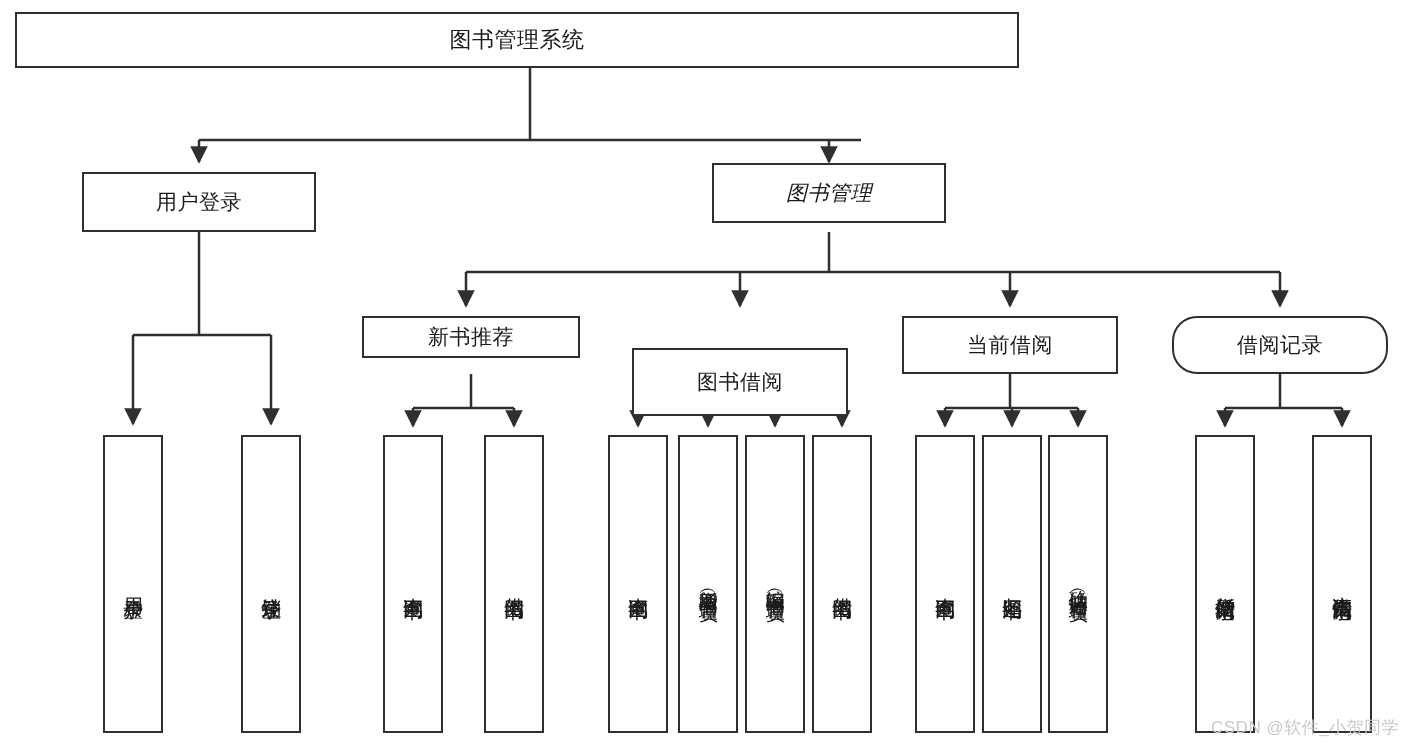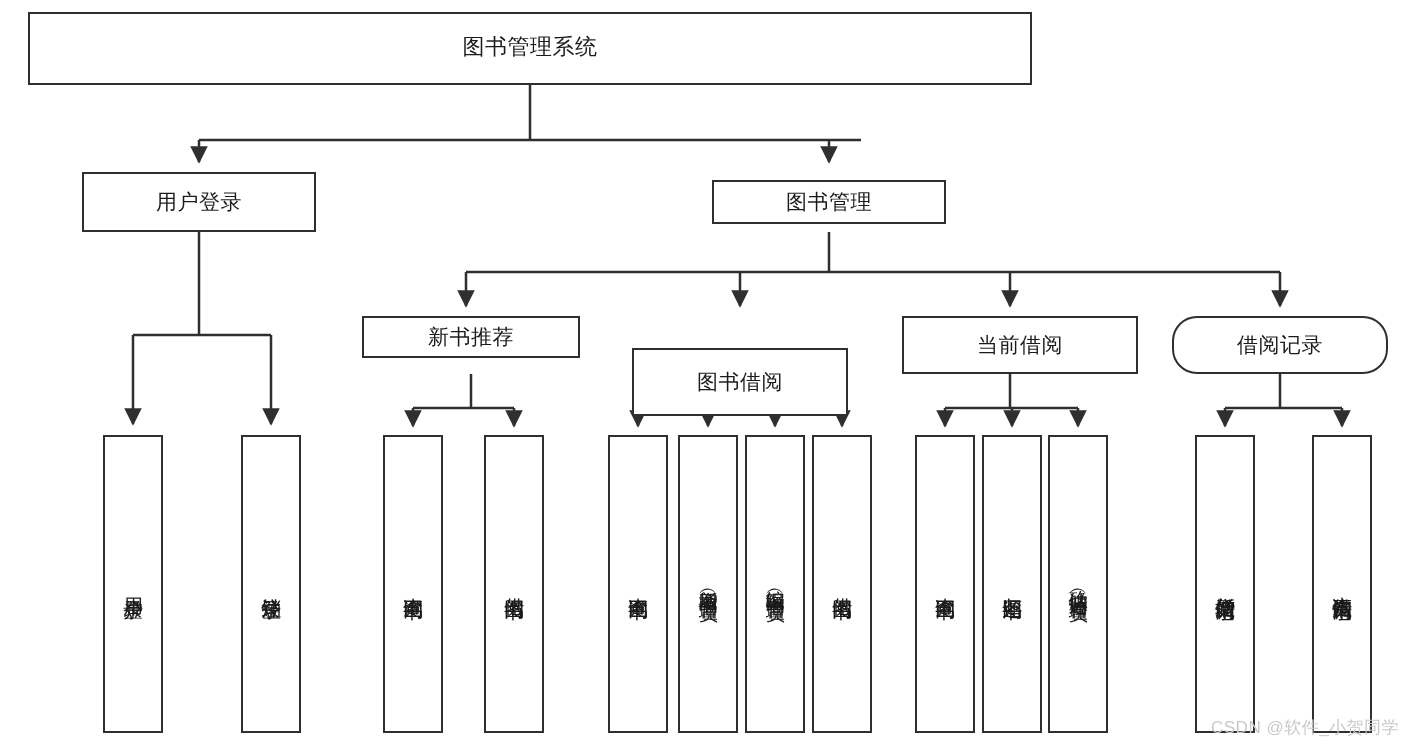--- a/index.html
+++ b/index.html
@@ -120,38 +120,38 @@
       <path d="M 1012 408 L 1012 426" marker-end="url(#arrow)"></path>
       <path d="M 1078 408 L 1078 426" marker-end="url(#arrow)"></path>
 
       <path d="M 1280 374 L 1280 408"></path>
       <path d="M 1225 408 L 1342 408"></path>
       <path d="M 1225 408 L 1225 426" marker-end="url(#arrow)"></path>
       <path d="M 1342 408 L 1342 426" marker-end="url(#arrow)"></path>
     </g>
   </svg>
 
-  <div class="node root" style="left: 28px; top: 12px; width: 1004px; height: 73px; font-family: Liberation Mono, monospace;">
+  <div class="node root" style="left: 15px; top: 12px; width: 1004px; height: 56px;">
     <span class="label">图书管理系统</span>
   </div>
 
   <div class="node level1" style="left: 82px; top: 172px; width: 234px; height: 60px;">
     <span class="label">用户登录</span>
   </div>
-  <div class="node level1" style="left: 712px; top: 180px; width: 234px; height: 44px;">
+  <div class="node level1" style="left: 712px; top: 163px; width: 234px; height: 60px; font-style: italic;">
     <span class="label">图书管理</span>
   </div>
 
   <div class="node level2" style="left: 362px; top: 316px; width: 218px; height: 42px;">
     <span class="label">新书推荐</span>
   </div>
   <div class="node level2" style="left: 632px; top: 316px; width: 216px; height: 68px; margin-top: 32px;">
     <span class="label">图书借阅</span>
   </div>
-  <div class="node level2" style="left: 902px; top: 316px; width: 236px; height: 58px;">
+  <div class="node level2" style="left: 902px; top: 316px; width: 216px; height: 58px;">
     <span class="label">当前借阅</span>
   </div>
   <div class="node level2" style="left: 1172px; top: 316px; width: 216px; height: 58px; border-radius: 25px;">
     <span class="label">借阅记录</span>
   </div>
 
   <div class="node leaf" style="left: 103px; top: 435px; width: 60px; height: 298px;">
     <span class="label">用户登录</span>
   </div>
   <div class="node leaf" style="left: 241px; top: 435px; width: 60px; height: 298px;">

